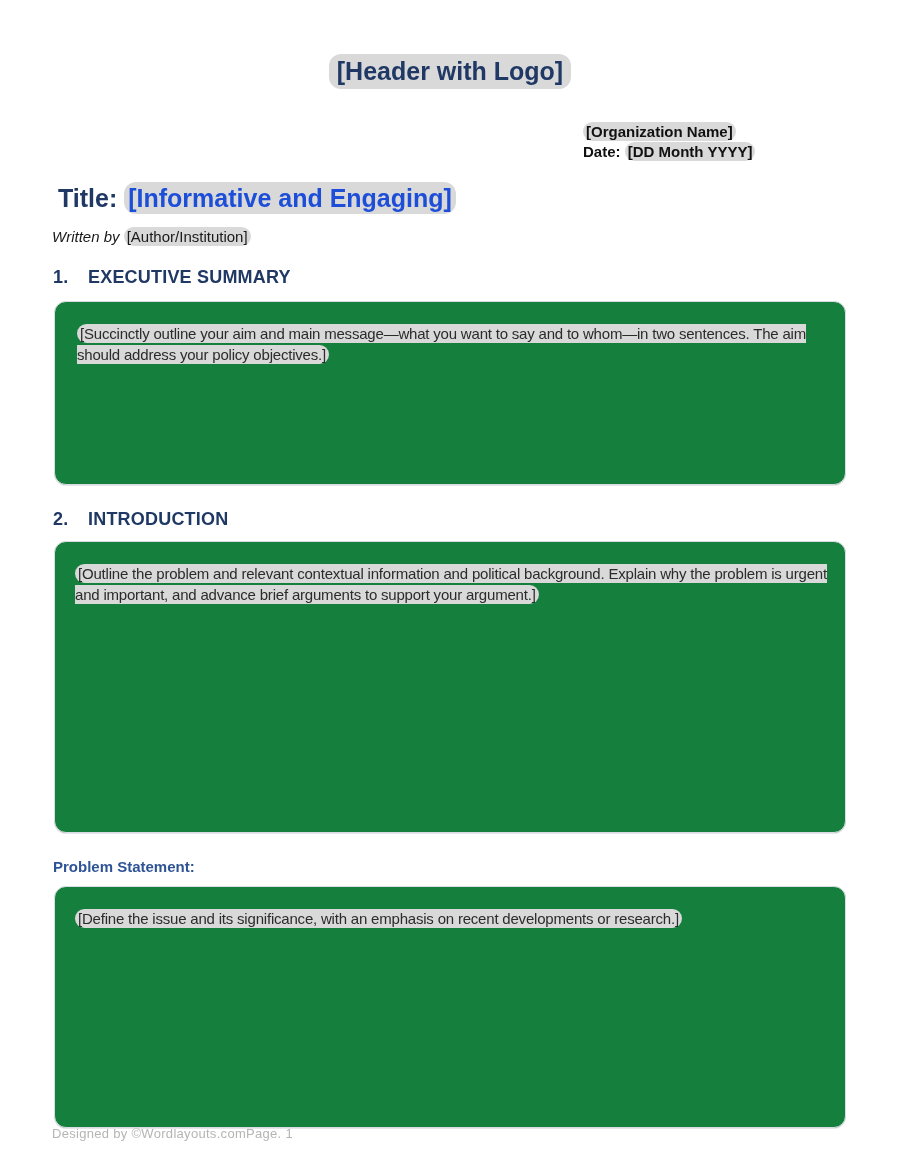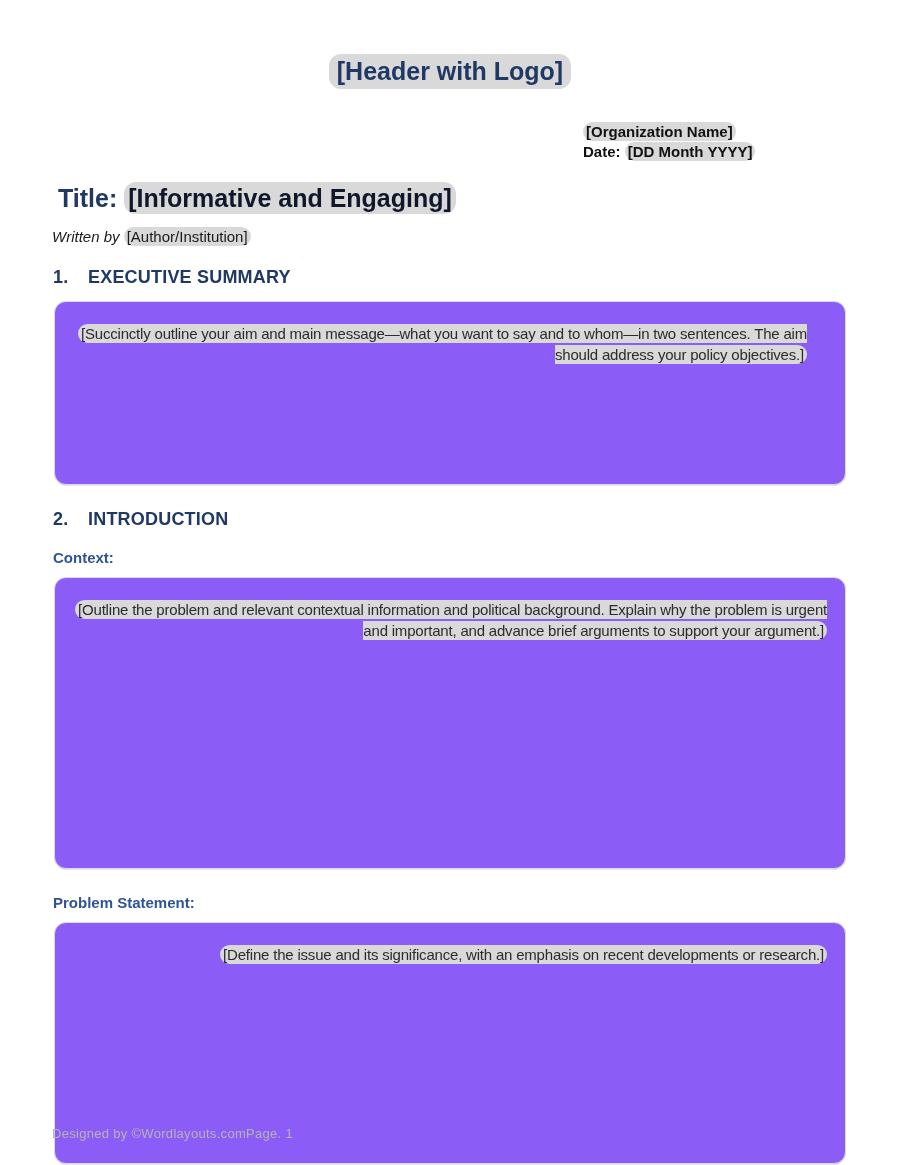--- a/index.html
+++ b/index.html
@@ -39,21 +39,21 @@
     color: #111111;
   }
   .doc-info .line { white-space: nowrap; }
   
   .doc-title {
     margin: 22px 0 0 58px;
     font-size: 25px;
     font-weight: bold;
     color: #1f3864;
   }
-  .doc-title .hl { color: #0f172a; padding: 2px 4px; }
+  .doc-title .hl { color: #1d4ed8; padding: 2px 4px; }
   
   .byline {
     margin: 15px 0 16px 52px;
     font-size: 15px;
     color: #1a1a1a;
   }
   .byline .prefix { font-style: italic; }
   
   .section-heading {
     display: flex;
@@ -72,25 +72,24 @@
     font-size: 15px;
     font-weight: bold;
     color: #2f5496;
   }
   .sub-context { margin-top: 19px; }
   .sub-problem { margin-top: 25px; }
   
   .content-box {
     margin-left: 54px;
     width: 792px;
-    background: #8b5cf6;
+    background: #15803d;
     border: 1px solid #d9dce3;
     box-shadow: 0 1px 0 rgba(180,184,196,0.35);
-    padding: 21px 12px 0 12px;
-    text-align: right;
+    padding: 21px 12px 0 20px;
   }
   .content-box p {
     font-size: 15px;
     line-height: 21px;
     letter-spacing: -0.2px;
     color: #2b2b2b;
     max-width: 760px;
   }
   .box-exec    { margin-top: 13px; height: 184px; }
   .box-exec p  { padding-left: 2px; max-width: 740px; }
@@ -133,21 +132,20 @@
 
   <div class="content-box box-exec">
     <p><span class="hl">[Succinctly outline your aim and main message—what you want to say and to whom—in two sentences. The aim should address your policy objectives.]</span></p>
   </div>
 
   <div class="section-heading sh-2">
     <span class="num">2.</span>
     <span>INTRODUCTION</span>
   </div>
 
-  <div class="sub-label sub-context">Context:</div>
 
   <div class="content-box box-context">
     <p><span class="hl">[Outline the problem and relevant contextual information and political background. Explain why the problem is urgent and important, and advance brief arguments to support your argument.]</span></p>
   </div>
 
   <div class="sub-label sub-problem">Problem Statement:</div>
 
   <div class="content-box box-problem">
     <p><span class="hl">[Define the issue and its significance, with an emphasis on recent developments or research.]</span></p>
   </div>

